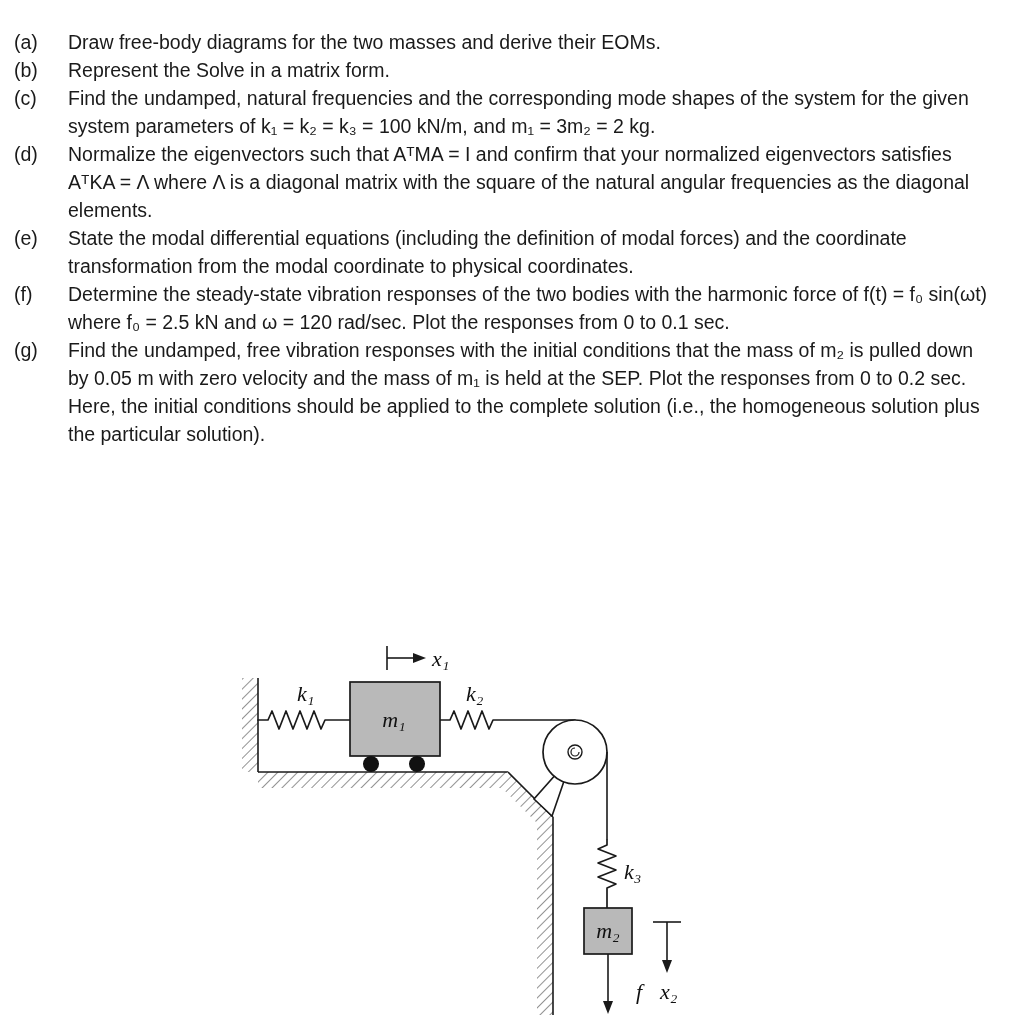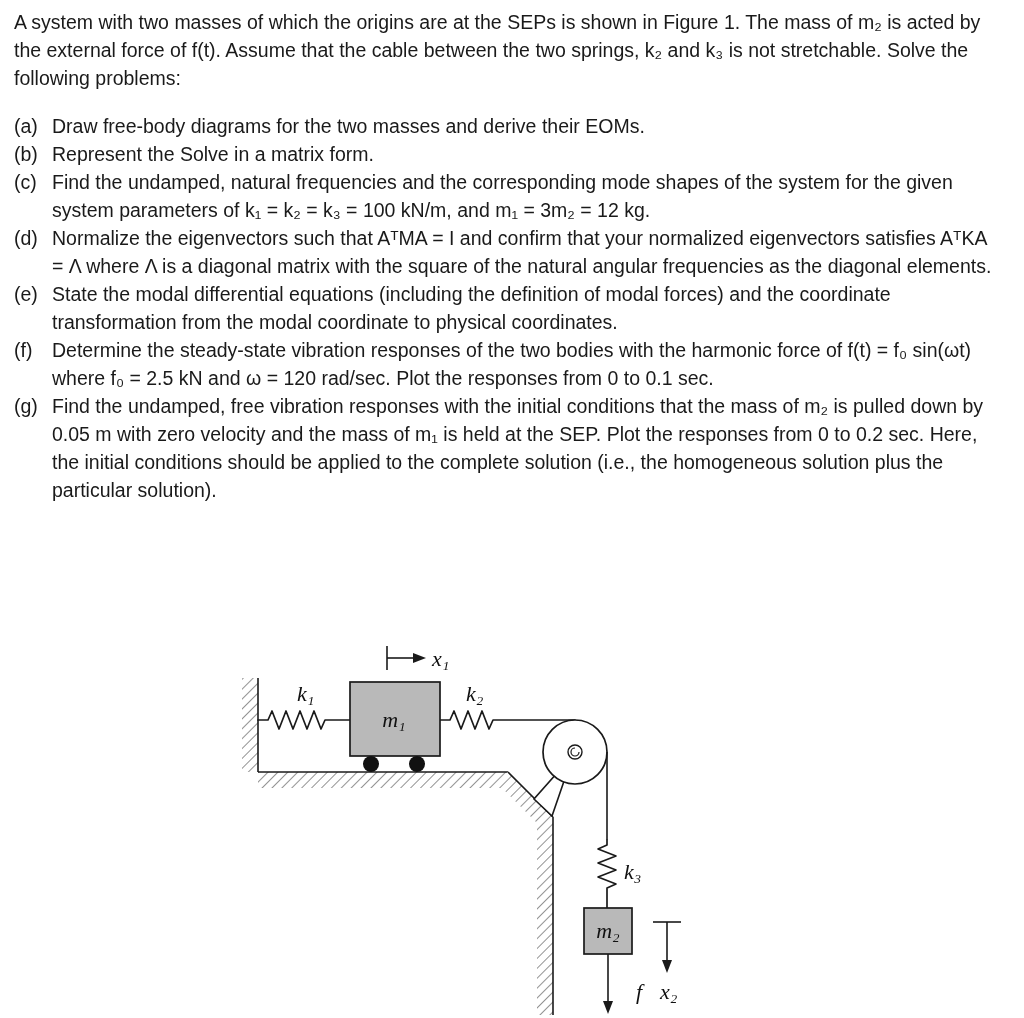--- a/index.html
+++ b/index.html
@@ -11,21 +11,21 @@
     font-family:"Liberation Sans","DejaVu Sans",sans-serif;
     font-size:19.5px;line-height:28px;
     color:#1a1a1a;
     overflow:hidden;
     background:#ffffff;
   }
   .intro{margin:0;}
   .items{list-style:none;margin:20px 0 0 0;padding:0;}
   .items li{display:flex;align-items:flex-start;}
   .lbl{flex:0 0 38px;width:38px;}
-  .txt{flex:1;}
+  .txt{flex:1;margin-left:16px;}
   svg.figure{position:absolute;top:628px;left:0;display:block;}
   .edge{stroke:#1a1a1a;stroke-width:1.6;fill:none;}
   .spring{stroke:#1a1a1a;stroke-width:1.7;fill:none;stroke-linejoin:round;stroke-linecap:round;}
   .hatch{fill:url(#hatchp);stroke:none;}
   .mass{fill:#b9b9b9;stroke:#1a1a1a;stroke-width:1.7;}
   .wheel{fill:#111;stroke:none;}
   .pulley{fill:#ffffff;stroke:#1a1a1a;stroke-width:1.7;}
   .hub{fill:#ffffff;stroke:#1a1a1a;stroke-width:1.4;}
   .hubcurl{fill:none;stroke:#1a1a1a;stroke-width:1.2;}
   .bracket{fill:#ffffff;stroke:#1a1a1a;stroke-width:1.6;}
@@ -34,34 +34,33 @@
     font-family:"Liberation Serif","DejaVu Serif",serif;
     font-style:italic;font-size:22px;fill:#111;
   }
   .mid{text-anchor:middle;}
 </style>
 </head>
 <body>
 
 <div class="page">
 
-  <p class="intro">A system with two masses of which the origins are at the SEPs is shown in Figure 1. The mass of m₂ is acted by the external force of f(t). Assume that the cable between the two springs, k₂ and k₃ is not stretchable. Solve the following problems:</p>
 
   <ul class="items">
     <li>
       <span class="lbl">(a)</span>
       <span class="txt">Draw free-body diagrams for the two masses and derive their EOMs.</span>
     </li>
     <li>
       <span class="lbl">(b)</span>
       <span class="txt">Represent the Solve in a matrix form.</span>
     </li>
     <li>
       <span class="lbl">(c)</span>
-      <span class="txt">Find the undamped, natural frequencies and the corresponding mode shapes of the system for the given system parameters of k₁ = k₂ = k₃ = 100 kN/m, and m₁ = 3m₂ = 12 kg.</span>
+      <span class="txt">Find the undamped, natural frequencies and the corresponding mode shapes of the system for the given system parameters of k₁ = k₂ = k₃ = 100 kN/m, and m₁ = 3m₂ = 2 kg.</span>
     </li>
     <li>
       <span class="lbl">(d)</span>
       <span class="txt">Normalize the eigenvectors such that AᵀMA = I and confirm that your normalized eigenvectors satisfies AᵀKA = Λ where Λ is a diagonal matrix with the square of the natural angular frequencies as the diagonal elements.</span>
     </li>
     <li>
       <span class="lbl">(e)</span>
       <span class="txt">State the modal differential equations (including the definition of modal forces) and the coordinate transformation from the modal coordinate to physical coordinates.</span>
     </li>
     <li>

